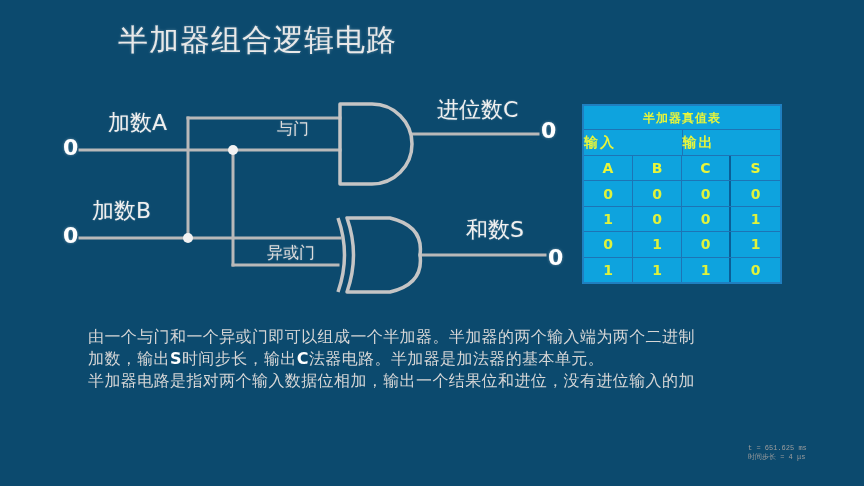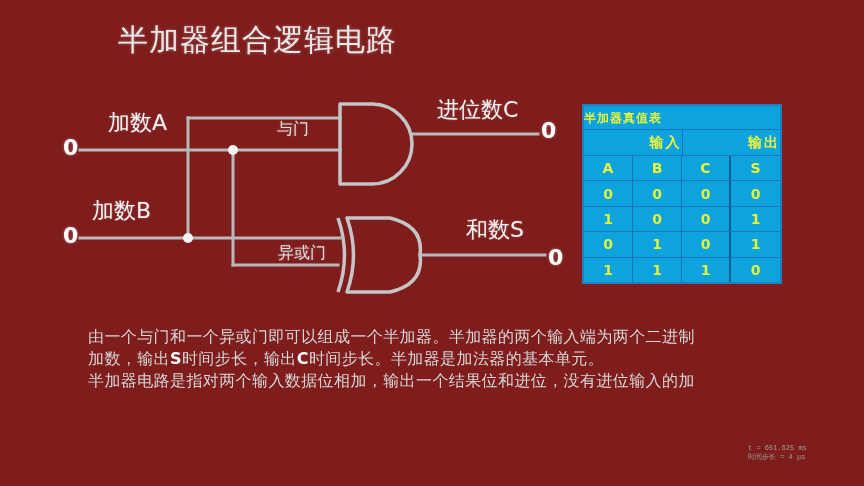--- a/index.html
+++ b/index.html
@@ -5,21 +5,21 @@
 <style>
   html, body {
     margin: 0;
     padding: 0;
     background: #000;
   }
   #stage {
     position: relative;
     width: 864px;
     height: 486px;
-    background: #7f1d1d;
+    background: #0c4a6e;
     overflow: hidden;
     font-family: "DejaVu Sans", "Liberation Sans", sans-serif;
     color: #e8e8e8;
   }
 
   
   #title {
     position: absolute;
     left: 118px;
     top: 20px;
@@ -55,21 +55,21 @@
     font-weight: bold;
     color: #ffffff;
     text-shadow: 0 0 3px rgba(255,255,255,0.4);
   }
 
   #lbl-a      { left: 108px;  top: 108px; }
   #val-a      { left: 63px;  top: 135px; }
   #lbl-b      { left: 92px;  top: 196px; }
   #val-b      { left: 63px;  top: 223px; }
   #lbl-and    { left: 277px; top: 119px; }
-  #lbl-xor    { left: 278px; top: 243px; }
+  #lbl-xor    { left: 267px; top: 243px; }
   #lbl-c      { left: 437px; top: 95px; text-align: center;  }
   #val-c      { left: 541px; top: 118px; }
   #lbl-s      { left: 466px; top: 215px; }
   #val-s      { left: 548px; top: 245px; }
 
   
   #truth-table {
     position: absolute;
     left: 582px;
     top: 104px;
@@ -77,38 +77,38 @@
     height: 180px;
     background: #0ea3de;
     border: 2px solid #1f7fc0;
     box-sizing: border-box;
     display: flex;
     flex-direction: column;
   }
   #truth-table .tt-title {
     height: 24px;
     line-height: 24px;
-    text-align: left;
+    text-align: center;
     color: #e8f53a;
     font-size: 12px;
     font-weight: bold;
     border-bottom: 1px solid #1d74b5;
     box-sizing: border-box;
     letter-spacing: 1px;
   }
   #truth-table .tt-group {
     height: 26px;
     display: flex;
     border-bottom: 1px solid #1d74b5;
     box-sizing: border-box;
   }
   #truth-table .tt-group > div {
     flex: 1 1 50%;
     line-height: 25px;
-    text-align: right;
+    text-align: left;
     color: #e8f53a;
     font-size: 14px;
     font-weight: bold;
     letter-spacing: 2px;
   }
   #truth-table .tt-group > div:first-child {
     border-right: 1px solid #1d74b5;
   }
   #truth-table .tt-body {
     flex: 1;
@@ -247,21 +247,21 @@
         <div>1</div>
         <div>1</div>
         <div>1</div>
         <div>0</div>
       </div>
     </div>
   </div>
 
   <div id="description">
     <div class="dline">由一个与门和一个异或门即可以组成一个半加器。半加器的两个输入端为两个二进制</div>
-    <div class="dline"><span>加数，输出</span><b>S</b><span>时间步长，输出</span><b>C</b><span>时间步长。半加器是加法器的基本单元。</span></div>
+    <div class="dline"><span>加数，输出</span><b>S</b><span>时间步长，输出</span><b>C</b><span>法器电路。半加器是加法器的基本单元。</span></div>
     <div class="dline">半加器电路是指对两个输入数据位相加，输出一个结果位和进位，没有进位输入的加</div>
   </div>
 
   <div id="status">
     <div>t = 651.625 ms</div>
     <div>时间步长 = 4 μs</div>
   </div>
 
 </div>
 

